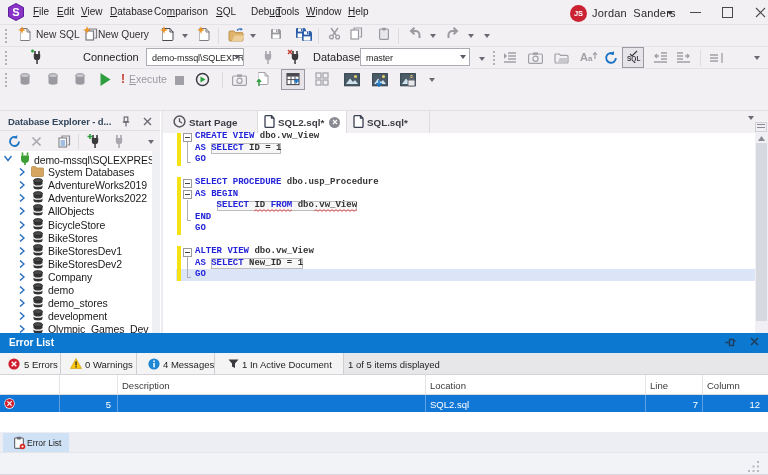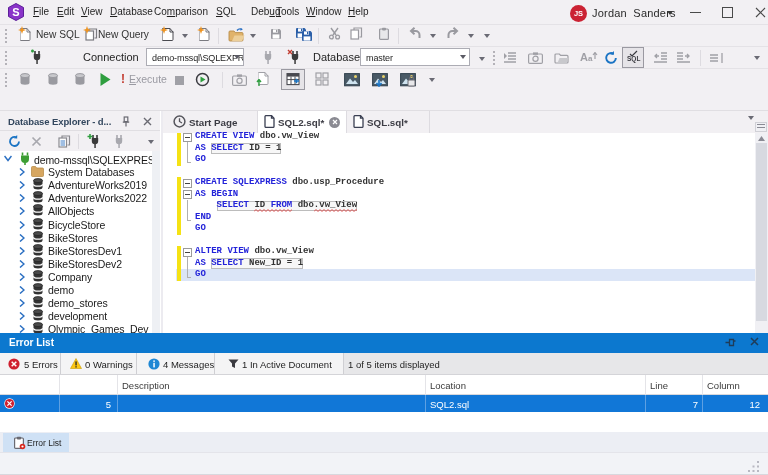--- a/index.html
+++ b/index.html
@@ -593,21 +593,21 @@
         <div class="abs" style="left:22px;top:118.5px;width:5px;height:1px;background:#444"></div>
 <div class="abs" style="left:24px;top:9.0px;width:1px;height:20.0px;background:#b0b0b0"></div>
         <div class="abs" style="left:24px;top:29.0px;width:4px;height:1px;background:#b0b0b0"></div>
 <div class="abs" style="left:24px;top:66.5px;width:1px;height:20.0px;background:#b0b0b0"></div>
         <div class="abs" style="left:24px;top:86.5px;width:4px;height:1px;background:#b0b0b0"></div>
 <div class="abs" style="left:24px;top:124.0px;width:1px;height:20.0px;background:#b0b0b0"></div>
         <div class="abs" style="left:24px;top:144.0px;width:4px;height:1px;background:#b0b0b0"></div>
 <div class="cl" style="top:-2.0px"><span class="kw">CREATE VIEW</span> dbo.vw_View</div>
 <div class="cl" style="top:9.5px"><span class="kw">AS</span> <span class="kw">SELECT</span> ID = 1</div>
 <div class="cl" style="top:21.0px"><span class="kw">GO</span></div>
-<div class="cl" style="top:44.0px"><span class="kw">CREATE SQLEXPRESS</span> dbo.usp_Procedure</div>
+<div class="cl" style="top:44.0px"><span class="kw">SELECT PROCEDURE</span> dbo.usp_Procedure</div>
 <div class="cl" style="top:55.5px"><span class="kw">AS BEGIN</span></div>
 <div class="cl" style="top:67.0px">    <span class="kw">SELECT</span> ID <span class="kw">FROM</span> dbo.vw_View</div>
 <div class="cl" style="top:78.5px"><span class="kw">END</span></div>
 <div class="cl" style="top:90.0px"><span class="kw">GO</span></div>
 <div class="cl" style="top:113.0px"><span class="kw">ALTER VIEW</span> dbo.vw_View</div>
 <div class="cl" style="top:124.5px"><span class="kw">AS</span> <span class="kw">SELECT</span> New_ID = 1</div>
 <div class="cl" style="top:136.0px"><span class="kw">GO</span></div>
 <svg class="abs" style="left:91.4px;top:75.5px" width="38" height="4" viewBox="0 0 38 4">
           <path d="M0 2.5 l2 -2 l2 2 l2 -2 l2 2 l2 -2 l2 2 l2 -2 l2 2 l2 -2 l2 2 l2 -2 l2 2 l2 -2 l2 2 l2 -2 l2 2 l2 -2 l2 2 l2 -2 l2 2" fill="none" stroke="#e33e3e" stroke-width="0.9"></path>
         </svg>

